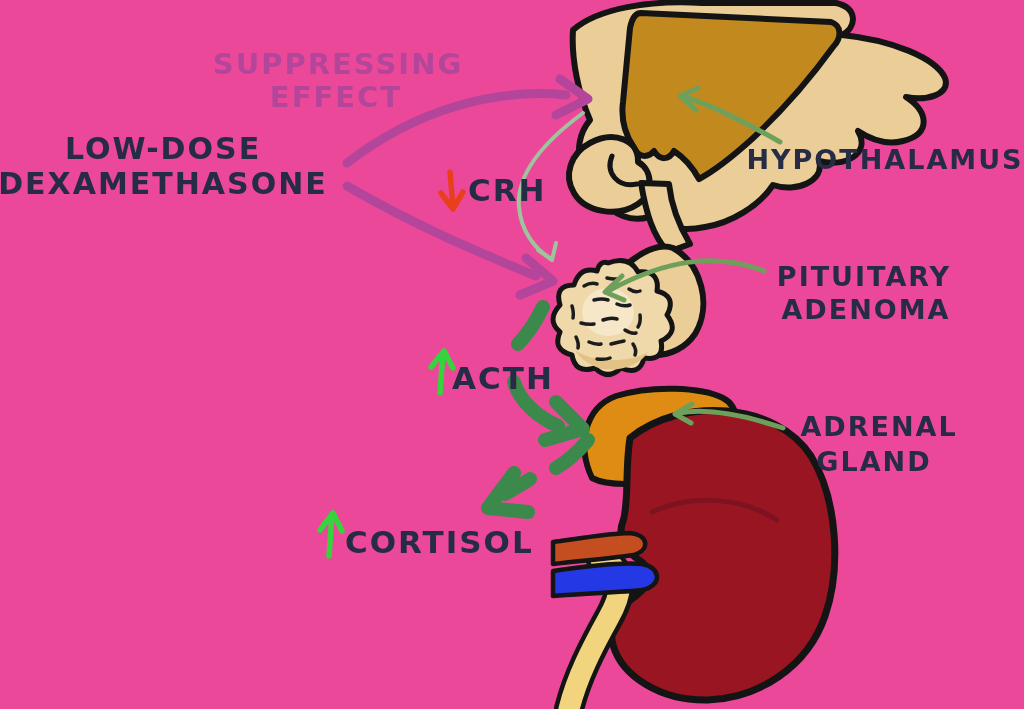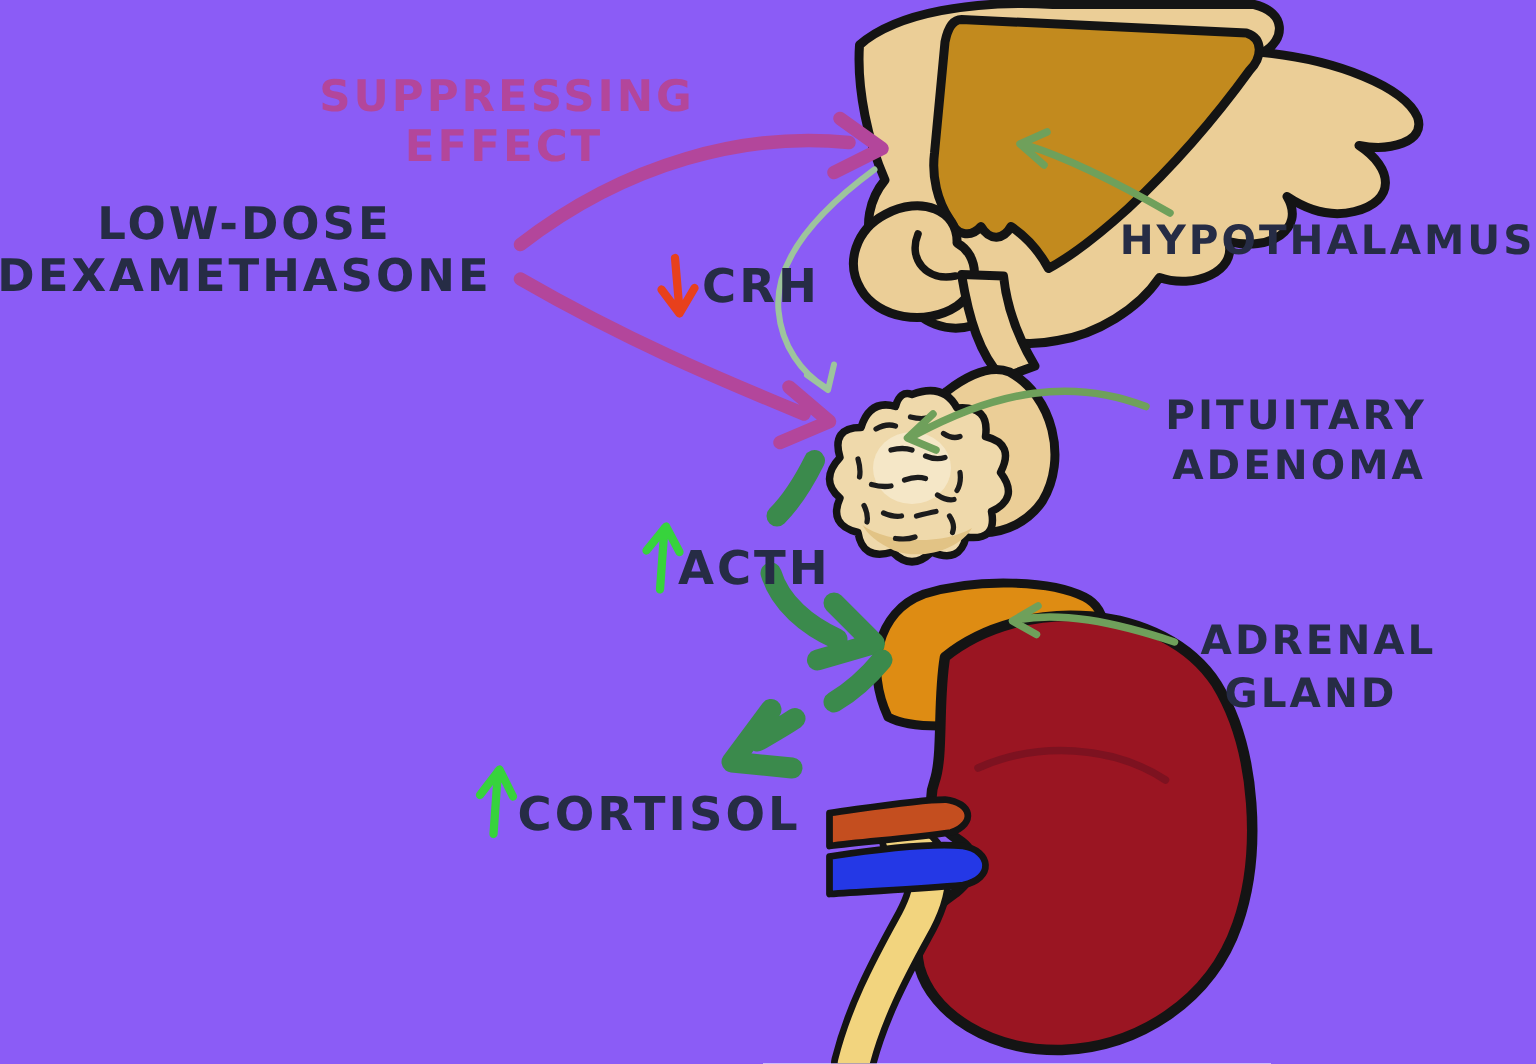--- a/index.html
+++ b/index.html
@@ -1,20 +1,20 @@
 <!DOCTYPE html>
 <html><head>
 <meta charset="utf-8">
 <style>
   html, body { margin: 0; padding: 0; background: #ffffff; }
   .canvas {
     position: relative;
     width: 1024px;
     height: 709px;
-    background: #8b5cf6;
+    background: #ec4899;
     overflow: hidden;
     font-family: "DejaVu Sans", "Liberation Sans", sans-serif;
   }
   svg { display: block; }
   text {
     font-family: "DejaVu Sans", "Liberation Sans", sans-serif;
     font-weight: bold;
     letter-spacing: 2px;
   }
   .navy  { fill: #262c45; }

